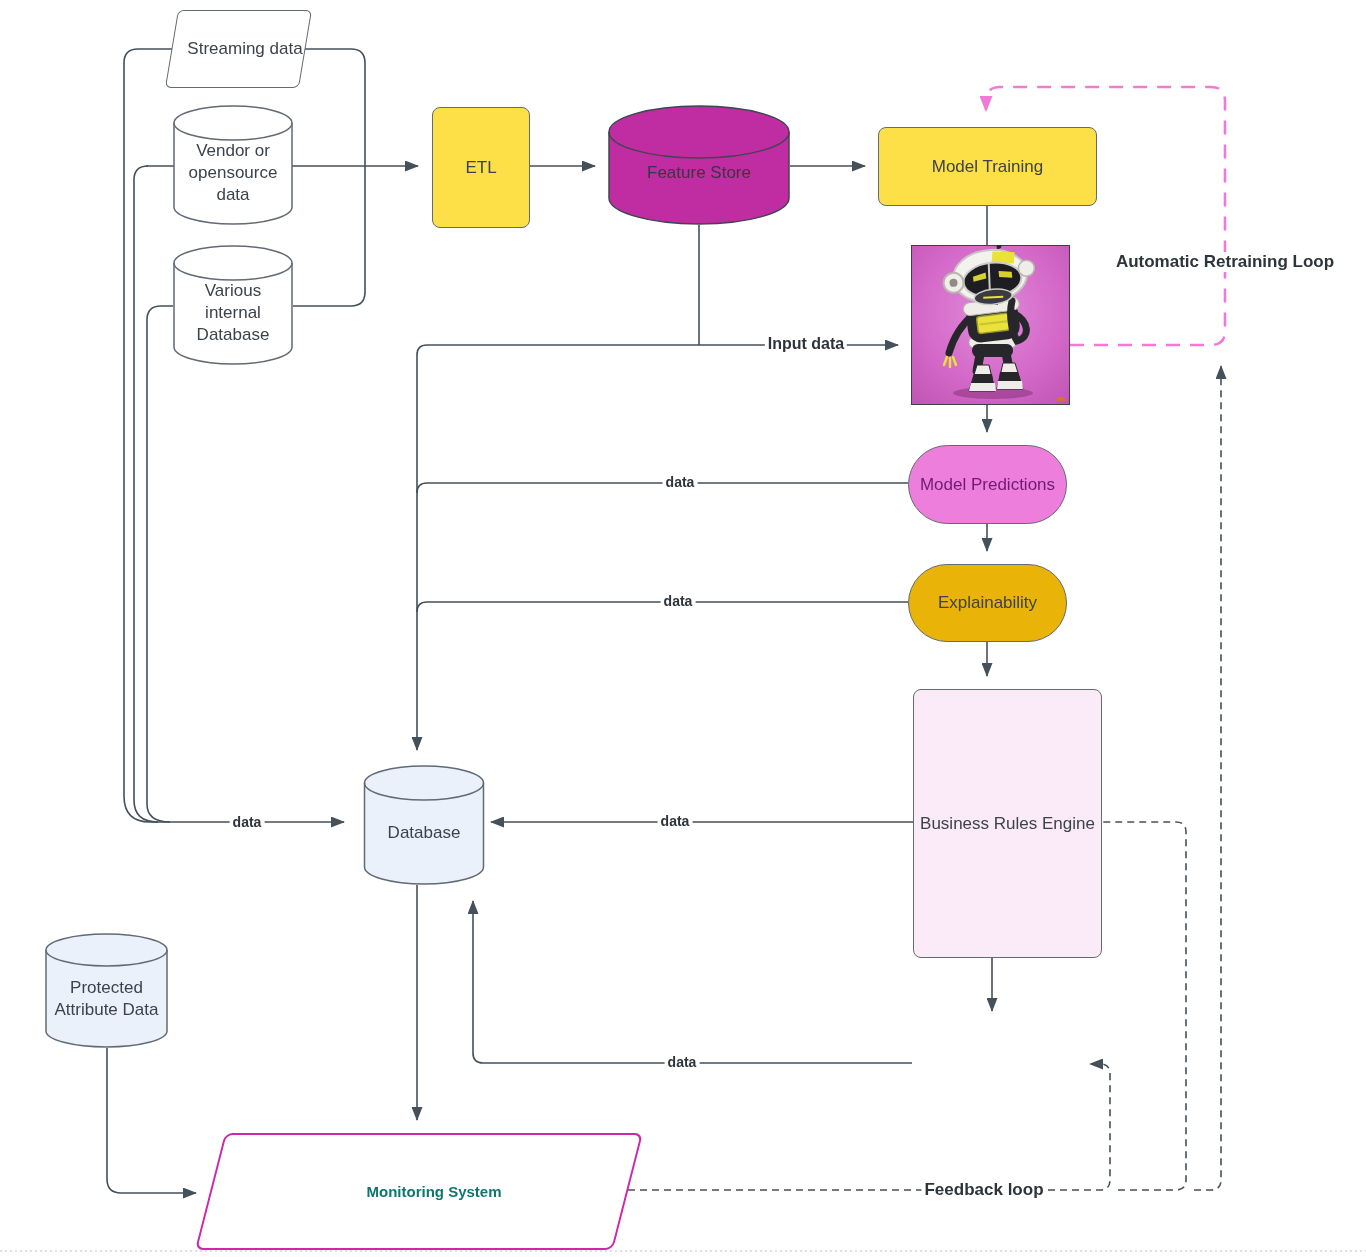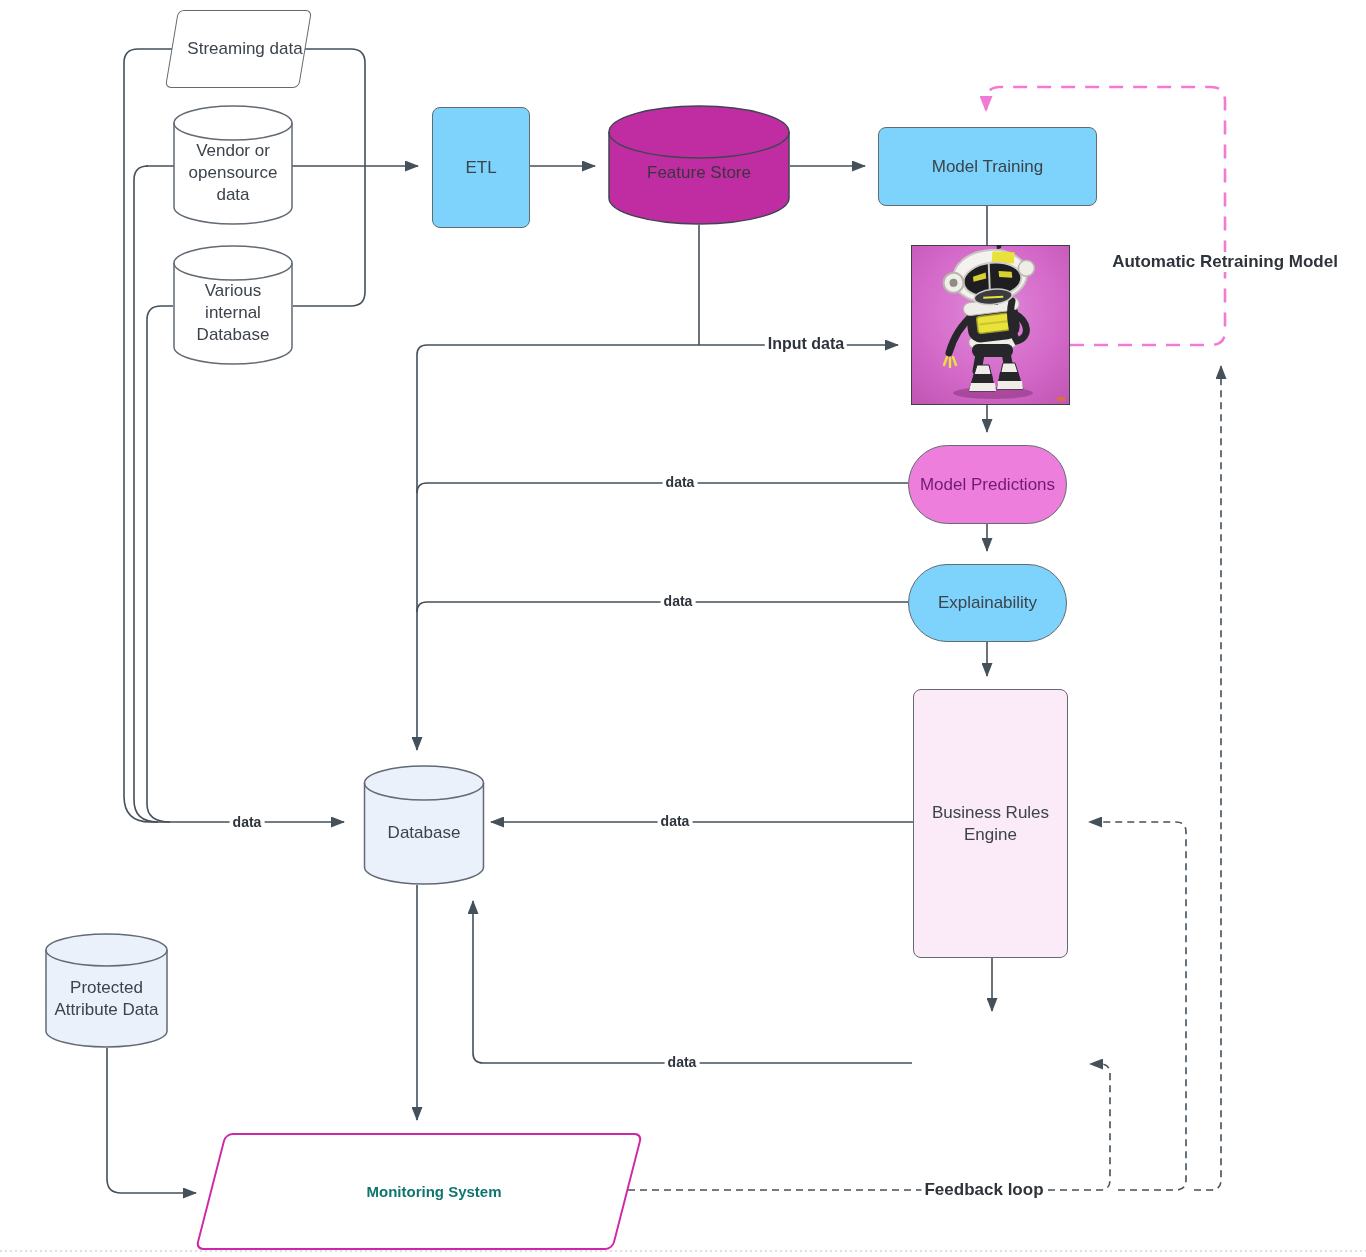--- a/index.html
+++ b/index.html
@@ -2,21 +2,21 @@
 <html><head>
 <meta charset="utf-8">
 <style>
   html,body{margin:0;padding:0;background:#ffffff;}
   #canvas{position:relative;width:1366px;height:1257px;background:#ffffff;
           font-family:"Liberation Sans",sans-serif;overflow:hidden;}
   #edges{position:absolute;left:0;top:0;z-index:1;}
   .node{position:absolute;z-index:2;box-sizing:border-box;}
   .nodelabel{position:absolute;inset:0;display:flex;align-items:center;justify-content:center;
              text-align:center;color:#3c434b;font-size:17px;line-height:1.28;z-index:3;padding:0 4px;}
-  .box{background:#7dd3fc;border:1.5px solid #626a73;border-radius:8px;}
+  .box{background:#fde047;border:1.5px solid #626a73;border-radius:8px;}
   .pill{border:1.5px solid #626a73;border-radius:42px;}
   .cylsvg{position:absolute;inset:0;width:100%;height:100%;}
   .cyl .nodelabel{padding-top:16px;}
   .skewwrap{position:absolute;z-index:2;}
   .skewbg{position:absolute;inset:0;background:#ffffff;border:1.5px solid #626a73;border-radius:6px;
           transform:skewX(-9.5deg);transform-origin:0 0;}
   .skewbg.mon{border:2px solid #ce28a8;transform:skewX(-14.4deg);border-radius:8px;}
   .edgelabel{position:absolute;z-index:4;transform:translate(-50%,-50%);background:#ffffff;
              padding:0 3px;font-weight:bold;font-size:14px;color:#2e343b;white-space:nowrap;}
   .edgelabel.big{font-size:16px;}
@@ -182,25 +182,25 @@
         <circle cx="116" cy="27" r="8" fill="#efede8" stroke="#b9b5ae" stroke-width="1.5"></circle>
       </g>
       <rect x="146" y="152" width="8" height="4" fill="#d8742e" opacity="0.9"></rect>
     </svg>
   </div>
 
   <div class="node pill" style="left:908px;top:445px;width:159px;height:79px;background:#ee7edc;">
     <div class="nodelabel" style="color:#701a75;">Model Predictions</div>
   </div>
 
-  <div class="node pill" style="left:908px;top:564px;width:159px;height:78px;background:#7dd3fc;">
+  <div class="node pill" style="left:908px;top:564px;width:159px;height:78px;background:#eab308;">
     <div class="nodelabel">Explainability</div>
   </div>
 
-  <div class="node box" style="left:913px;top:689px;width:155px;height:269px;background:#fbeaf8;">
+  <div class="node box" style="left:913px;top:689px;width:189px;height:269px;background:#fbeaf8;">
     <div class="nodelabel">Business Rules Engine</div>
   </div>
 
 
   <div class="node cyl" style="left:357px;top:765px;width:134px;height:120px;">
     <svg class="cylsvg" viewBox="0 0 121 120">
       <path d="M1,18 A59.5,17 0 0 1 120,18 V102 A59.5,17 0 0 1 1,102 Z" fill="#ebf1fb" stroke="#626a73" stroke-width="1.5"></path>
       <path d="M1,18 A59.5,17 0 0 0 120,18" fill="none" stroke="#626a73" stroke-width="1.5"></path>
     </svg>
     <div class="nodelabel">Database</div>
@@ -218,16 +218,16 @@
     <div class="skewbg mon"></div>
     <div class="monlabel">Monitoring System</div>
   </div>
 
   <div class="edgelabel" style="left:247px;top:822px;">data</div>
   <div class="edgelabel" style="left:680px;top:482px;">data</div>
   <div class="edgelabel" style="left:678px;top:601px;">data</div>
   <div class="edgelabel" style="left:675px;top:821px;">data</div>
   <div class="edgelabel" style="left:682px;top:1062px;">data</div>
   <div class="edgelabel big" style="left:806px;top:344px;">Input data</div>
-  <div class="edgelabel loop" style="left:1225px;top:262px;">Automatic Retraining Model</div>
+  <div class="edgelabel loop" style="left:1225px;top:262px;">Automatic Retraining Loop</div>
   <div class="edgelabel loop" style="left:984px;top:1190px;">Feedback loop</div>
 
 </div>
 
 </body></html>

